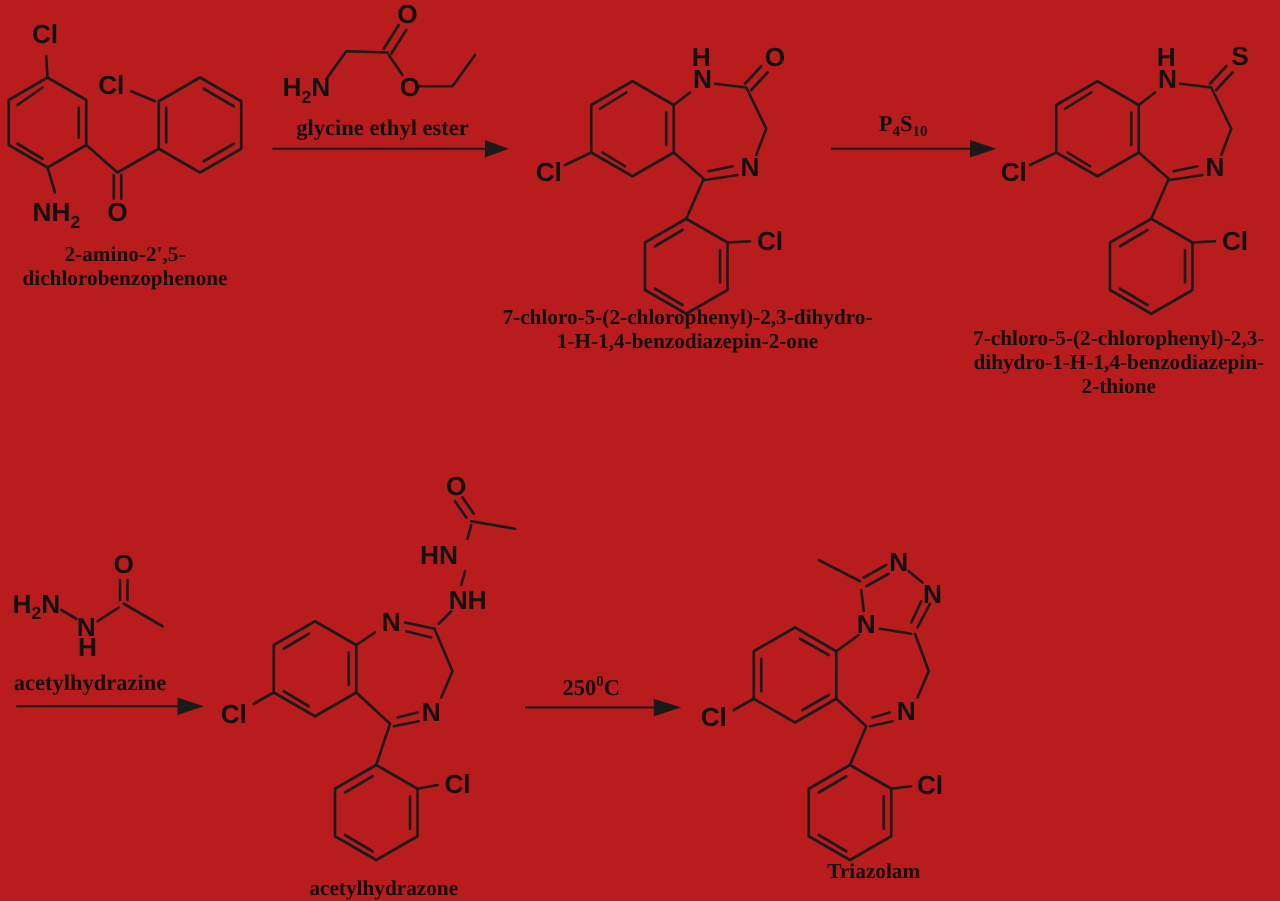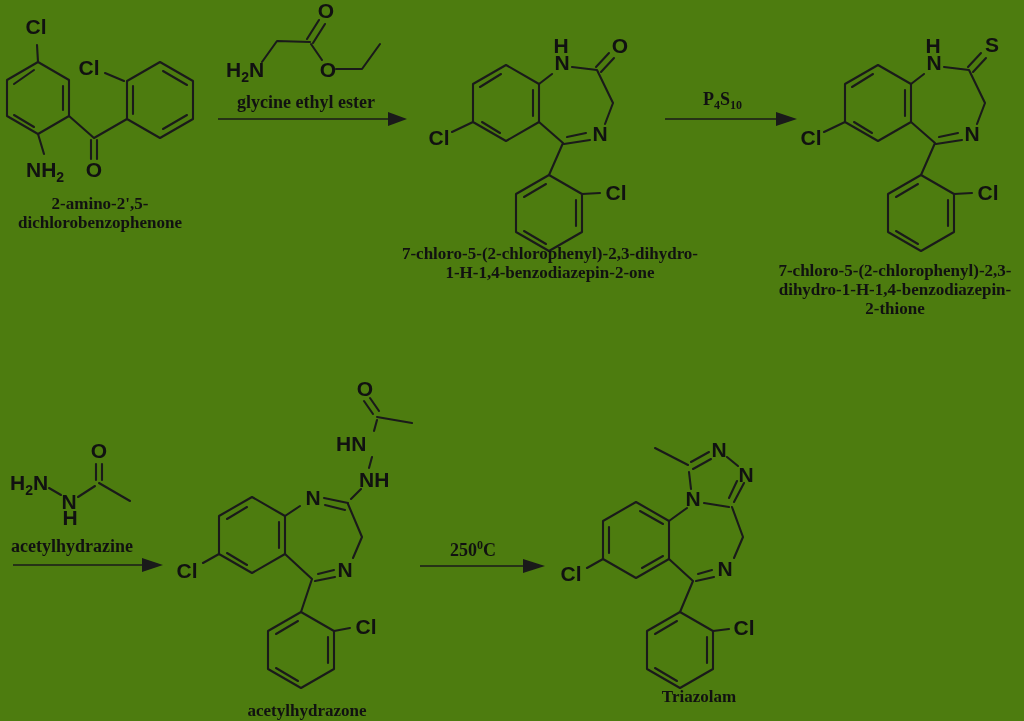--- a/index.html
+++ b/index.html
@@ -1,16 +1,16 @@
 <!DOCTYPE html>
 <html><head>
 <meta charset="utf-8">
 <style>
   html,body{margin:0;padding:0;background:#ffffff;}
-  .canvas{position:relative;width:1024px;height:721px;background:#4d7c0f;overflow:hidden;}
+  .canvas{position:relative;width:1024px;height:721px;background:#b91c1c;overflow:hidden;}
   svg{display:block;}
   .bond{stroke:#1a1a1a;stroke-width:2.1;fill:none;stroke-linejoin:round;stroke-linecap:round;}
   .arrowline{stroke:#1a1a1a;stroke-width:1.7;fill:none;}
   .head{fill:#1a1a1a;stroke:none;}
   text{fill:#111111;}
   .atom{font-family:"Liberation Sans",sans-serif;font-weight:bold;font-size:21px;}
   .mid{text-anchor:middle;}
   .sub{font-size:14px;}
   .cname{font-family:"Liberation Serif",serif;font-weight:bold;font-size:17px;text-anchor:middle;}
   .rxn{font-family:"Liberation Serif",serif;font-weight:bold;font-size:18px;}

